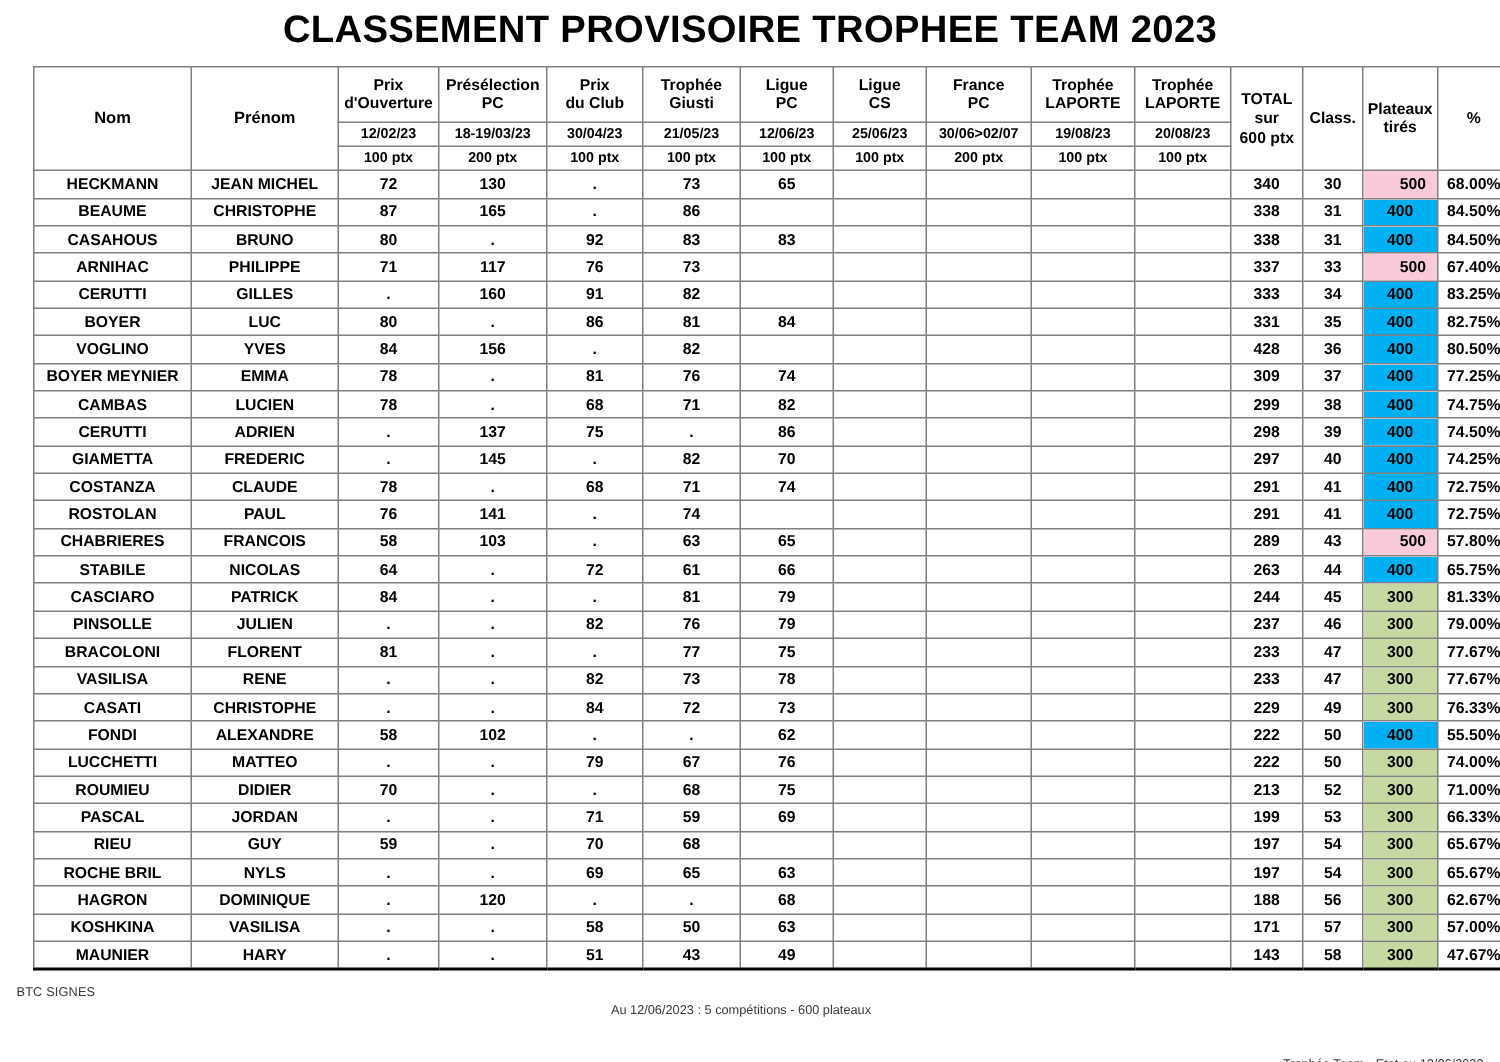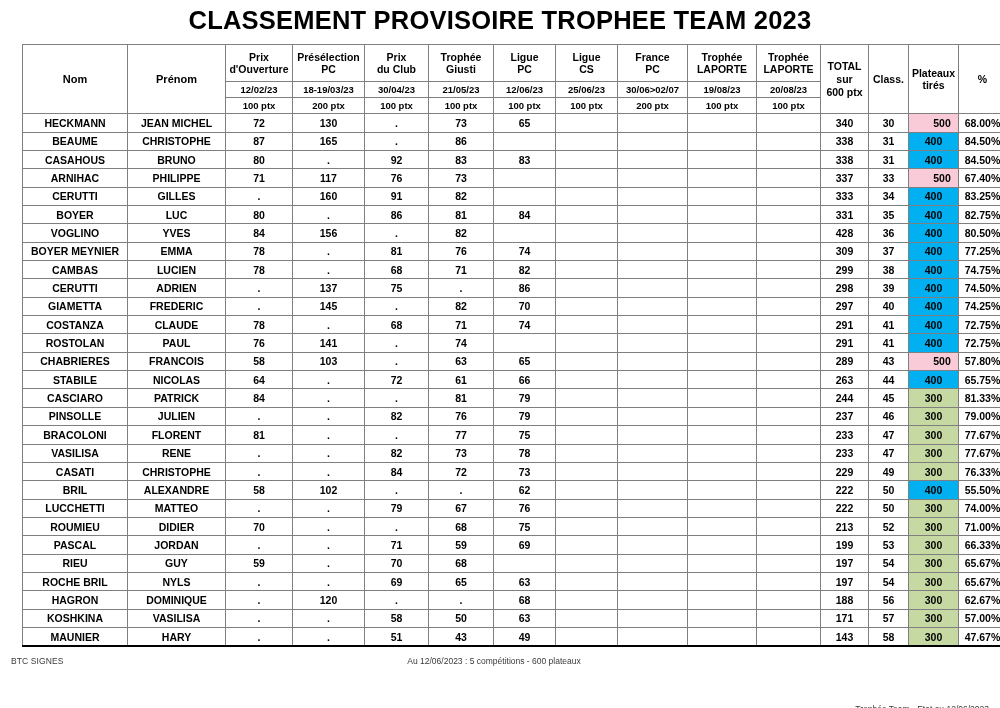--- a/index.html
+++ b/index.html
@@ -186,21 +186,21 @@
   }
   .footer .f-left {
     position: absolute;
     left: 11px;
     top: 4px;
     letter-spacing: 0.1px;
   }
   .footer .f-center {
     position: absolute;
     left: 0;
-    top: 4px;
+    top: 16px;
     width: 988px;
     text-align: center;
   }
   .footer .f-right {
     position: absolute;
     right: 11px;
     top: 4px;
     margin-top: 48px;
   }
 </style>
@@ -606,21 +606,21 @@
             <td class="d-score"></td>
             <td class="d-score"></td>
             <td class="d-score"></td>
             <td class="d-score"></td>
             <td class="d-total">229</td>
             <td class="d-class">49</td>
             <td class="d-plat gr">300</td>
             <td class="d-pct">76.33%</td>
           </tr>
           <tr class="drow">
-            <td class="d-nom">BRIL</td>
+            <td class="d-nom">FONDI</td>
             <td class="d-prenom">ALEXANDRE</td>
             <td class="d-score">58</td>
             <td class="d-score">102</td>
             <td class="d-score empty-dot">.</td>
             <td class="d-score empty-dot">.</td>
             <td class="d-score">62</td>
             <td class="d-score"></td>
             <td class="d-score"></td>
             <td class="d-score"></td>
             <td class="d-score"></td>

